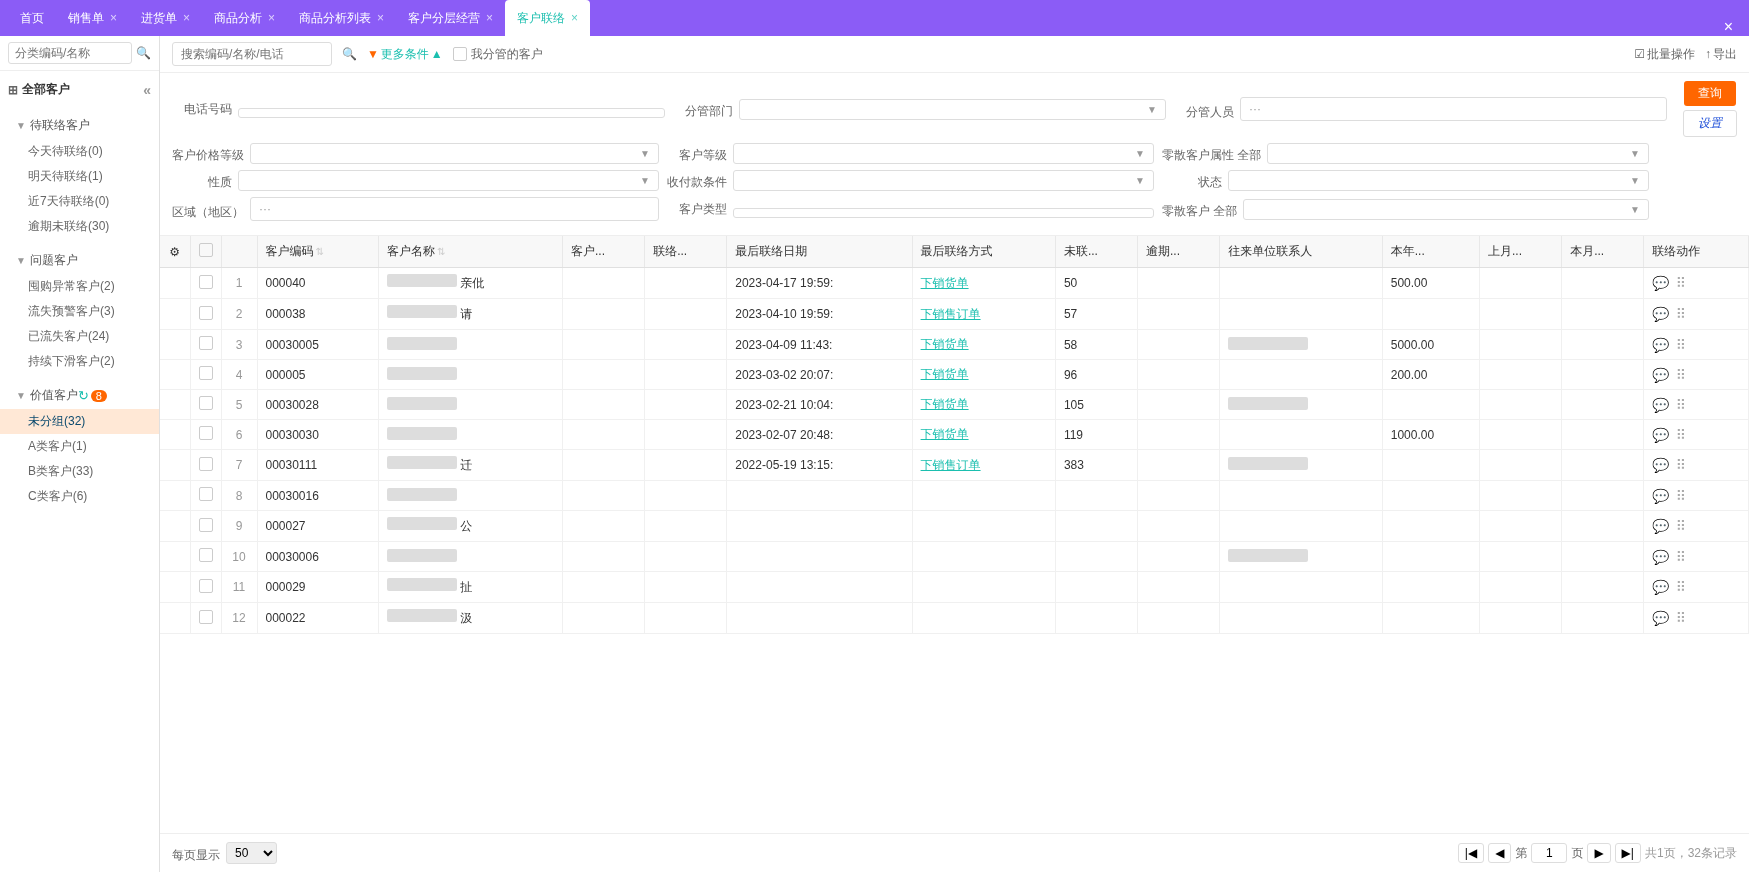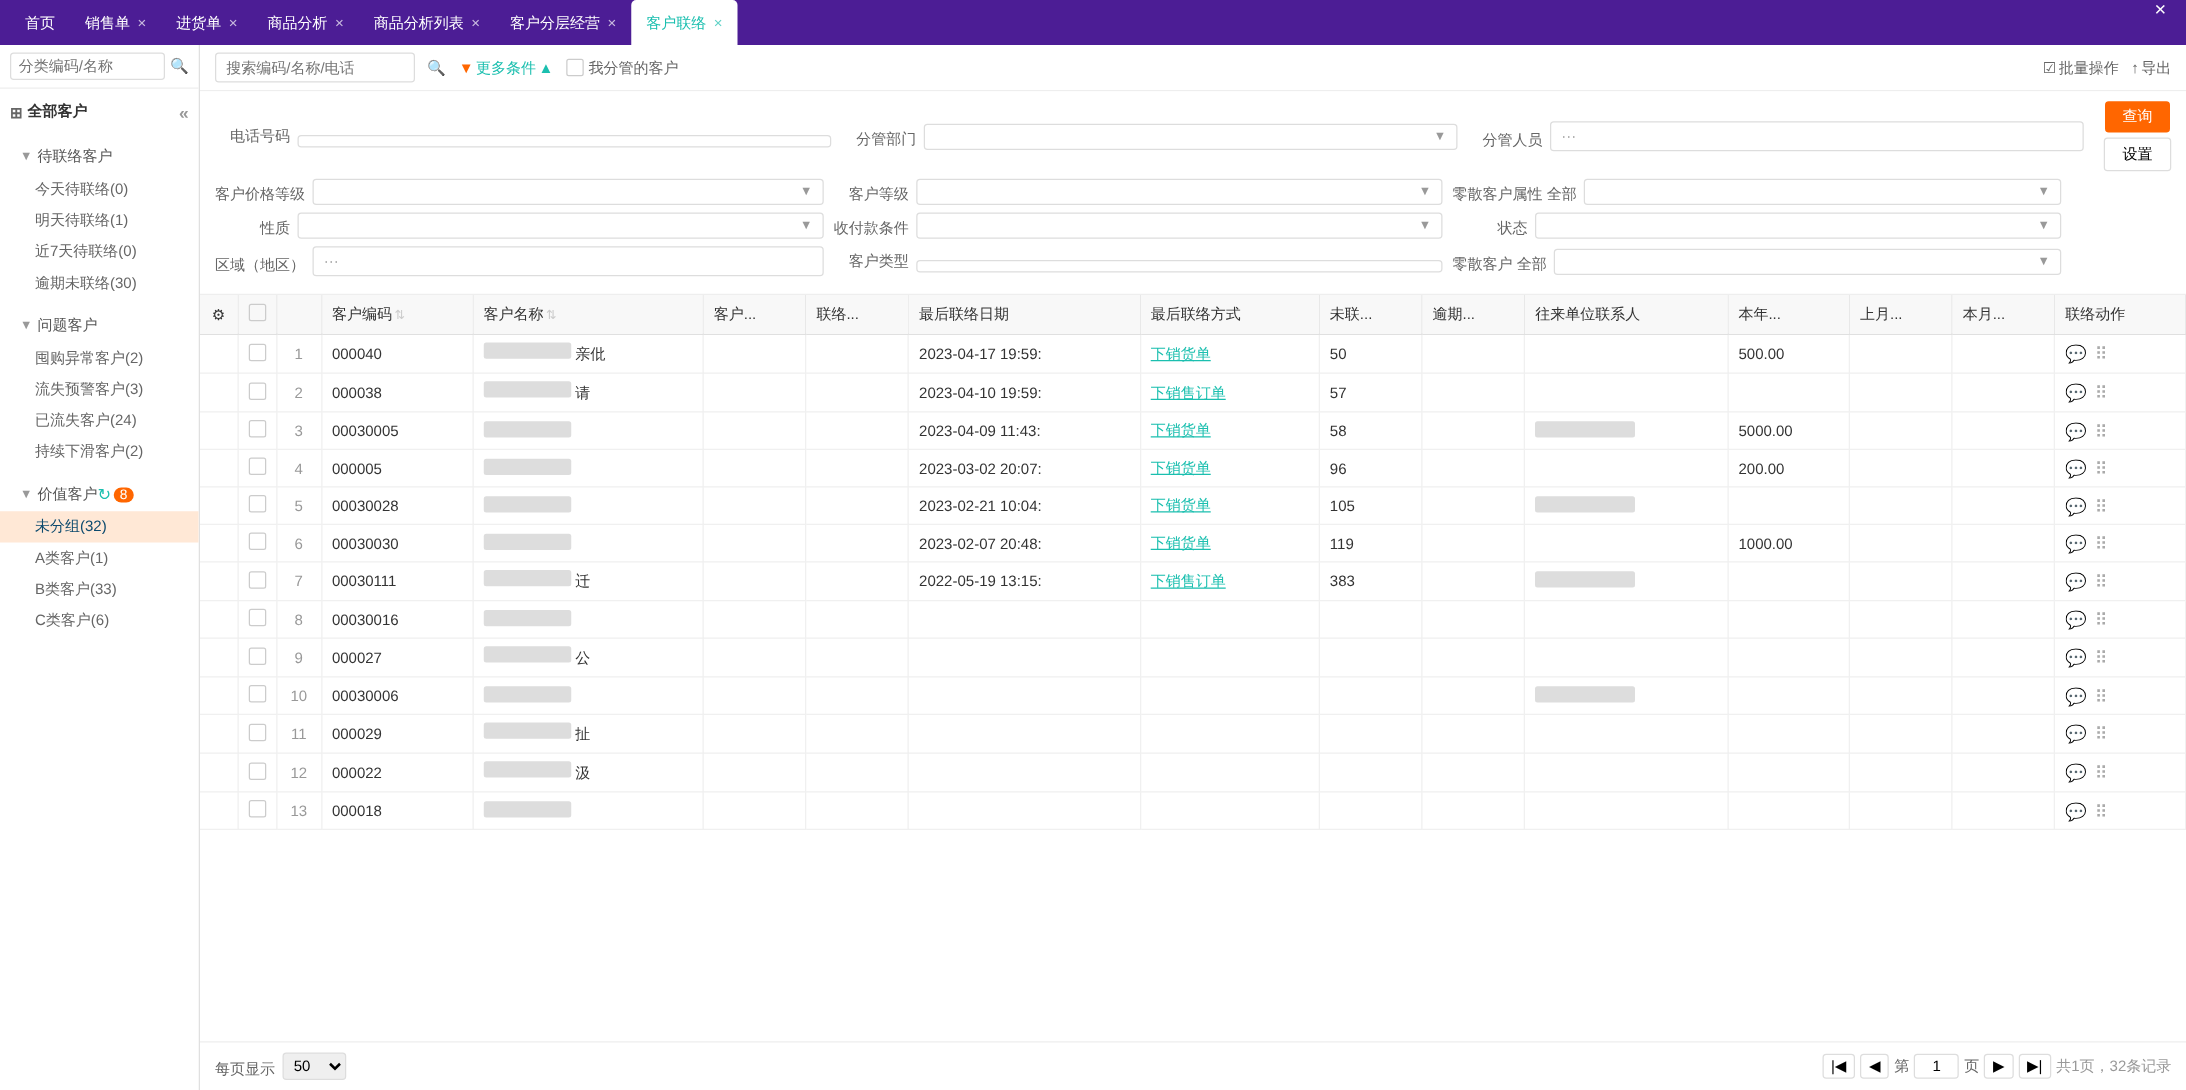--- a/index.html
+++ b/index.html
@@ -1,22 +1,22 @@
 <!DOCTYPE html>
 <html><head>
   <meta charset="utf-8">
   <style>
     * { box-sizing: border-box; margin: 0; padding: 0; font-family: 'Microsoft YaHei', Arial, sans-serif; font-size: 12px; }
     body { background: #f5f5f5; overflow: hidden; }
 
     
     .top-nav {
       display: flex;
-      align-items: flex-start;
-      background: #4c1d95;
+      align-items: flex-end;
+      background: #8b5cf6;
       height: 36px;
       padding: 0 8px;
     }
     .top-nav .nav-item {
       color: #fff;
       padding: 0 12px;
       height: 36px;
       display: flex;
       align-items: center;
       cursor: pointer;
@@ -318,26 +318,27 @@
       background: #ff6600;
       color: #fff;
       border: none;
       border-radius: 3px;
       padding: 4px 14px;
       cursor: pointer;
       font-size: 12px;
     }
     .btn-outline {
       background: #fff;
-      color: #000000;
+      color: #1d4ed8;
       border: 1px solid #ddd;
       border-radius: 3px;
       padding: 4px 14px;
       cursor: pointer;
       font-size: 12px;
+      font-style: italic;
     }
 
     .th-sortable { display: flex; align-items: center; gap: 2px; cursor: pointer; }
     .th-sort-icon { color: #ccc; font-size: 10px; }
 
     .checkbox-custom {
       width: 14px; height: 14px; border: 1px solid #ccc; border-radius: 2px;
       display: inline-block; cursor: pointer;
     }
 
@@ -881,43 +882,20 @@
     <td></td>
     <td></td>
     <td></td>
     <td>
       <div class="action-icons">
         <span class="action-icon">💬</span>
         <span class="action-icon">⠿</span>
       </div>
     </td>
   </tr>
-            <tr>
-    <td class="col-settings"></td>
-    <td class="col-check"><span class="checkbox-custom"></span></td>
-    <td class="col-num">13</td>
-    <td>000018</td>
-    <td><span class="blurred" style="display:inline-block;width:70px;height:13px;background:#ddd;border-radius:2px;"></span></td>
-    <td></td>
-    <td></td>
-    <td></td>
-    <td></td>
-    <td></td>
-    <td></td>
-    <td></td>
-    <td></td>
-    <td></td>
-    <td></td>
-    <td>
-      <div class="action-icons">
-        <span class="action-icon">💬</span>
-        <span class="action-icon">⠿</span>
-      </div>
-    </td>
-  </tr>
           </tbody>
       </table>
     </div>
 
     <div class="table-footer">
       <div class="per-page">
         <span>每页显示</span>
         <select>
           <option>50</option>
           <option>100</option>

